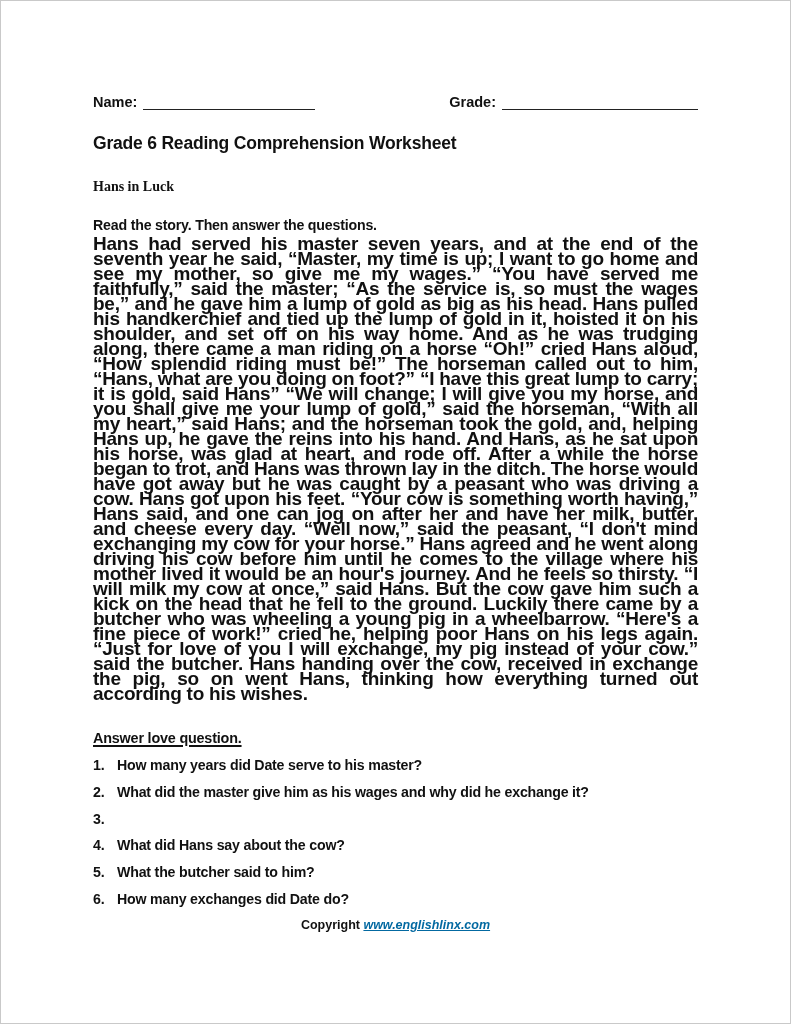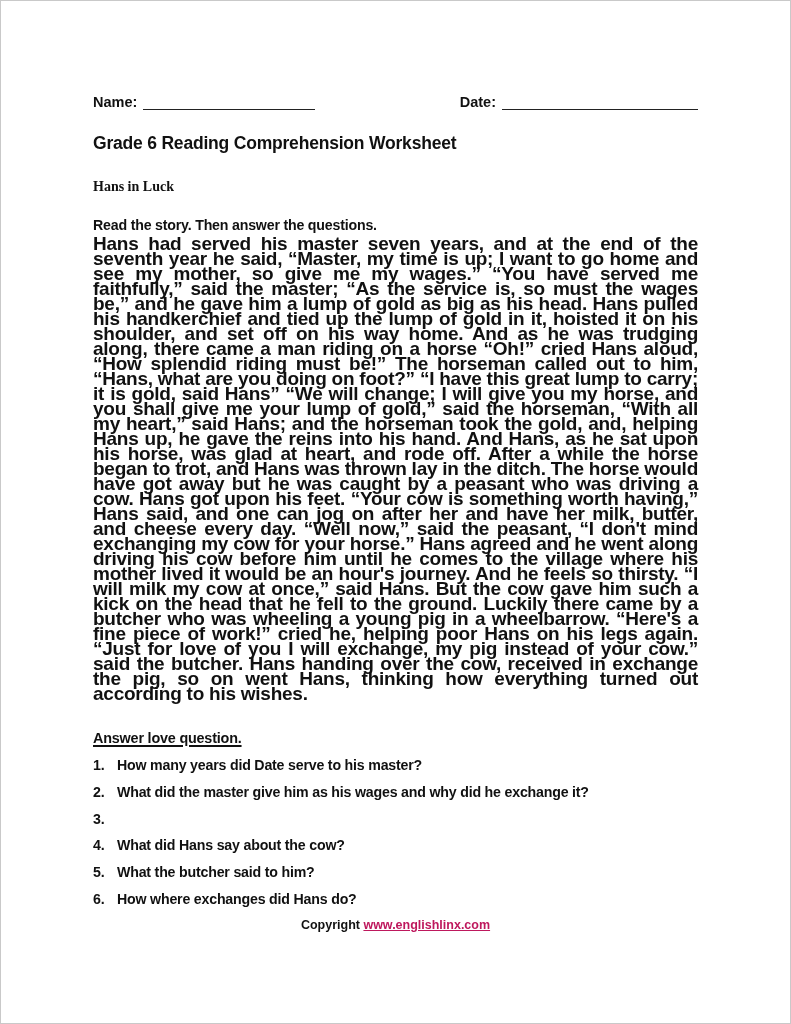--- a/index.html
+++ b/index.html
@@ -88,36 +88,37 @@
     width: 24px;
     flex: 0 0 24px;
   }
   .footer {
     margin-top: 4px;
     text-align: center;
     font-weight: bold;
     font-size: 12.5px;
   }
   .footer a {
-    color: #be185d;
+    color: #0369a1;
     text-decoration: underline;
+    font-style: italic;
   }
 </style>
 </head>
 <body>
 
 <div class="page">
 
   <div class="header-row">
     <div class="field-group">
       <span class="field-label">Name:</span>
       <span class="blank-line name-blank"></span>
     </div>
     <div class="field-group">
-      <span class="field-label">Date:</span>
+      <span class="field-label">Grade:</span>
       <span class="blank-line date-blank"></span>
     </div>
   </div>
 
   <div class="worksheet-title">Grade 6 Reading Comprehension Worksheet</div>
 
   <div class="story-title">Hans in Luck</div>
 
   <div class="instructions">Read the story. Then answer the questions.</div>
 
@@ -140,21 +141,21 @@
     <li class="question-item">
       <span class="question-number">4.</span>
       <span class="question-text">What did Hans say about the cow?</span>
     </li>
     <li class="question-item">
       <span class="question-number">5.</span>
       <span class="question-text">What the butcher said to him?</span>
     </li>
     <li class="question-item">
       <span class="question-number">6.</span>
-      <span class="question-text">How where exchanges did Hans do?</span>
+      <span class="question-text">How many exchanges did Date do?</span>
     </li>
   </ol>
 
   <div class="footer">
     <span>Copyright </span><a href="#">www.englishlinx.com</a>
   </div>
 
 </div>
 
 </body></html>

